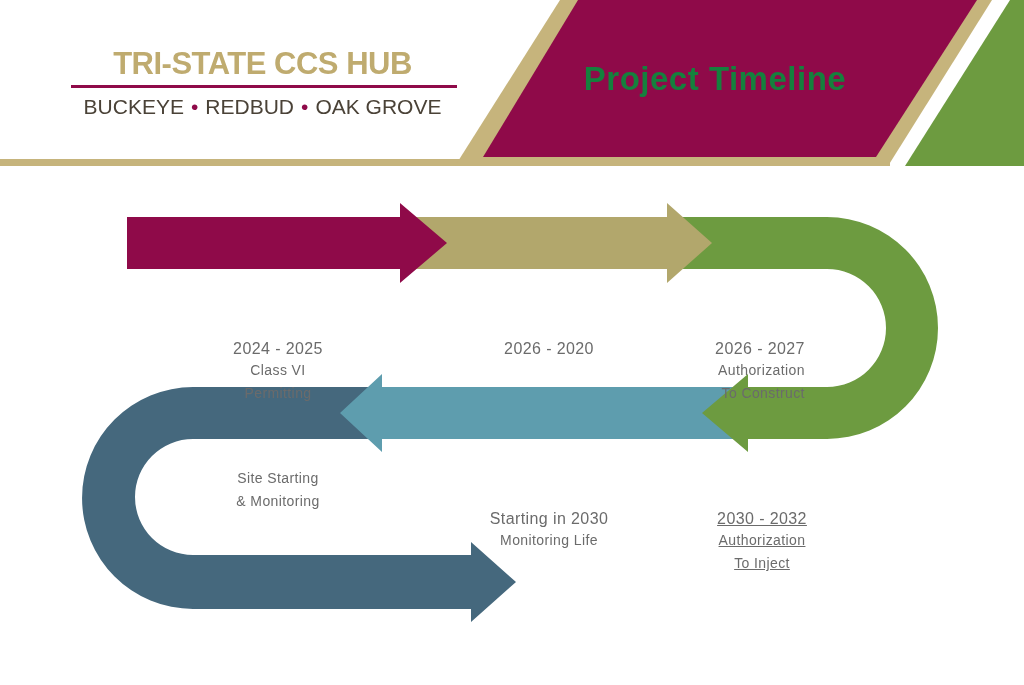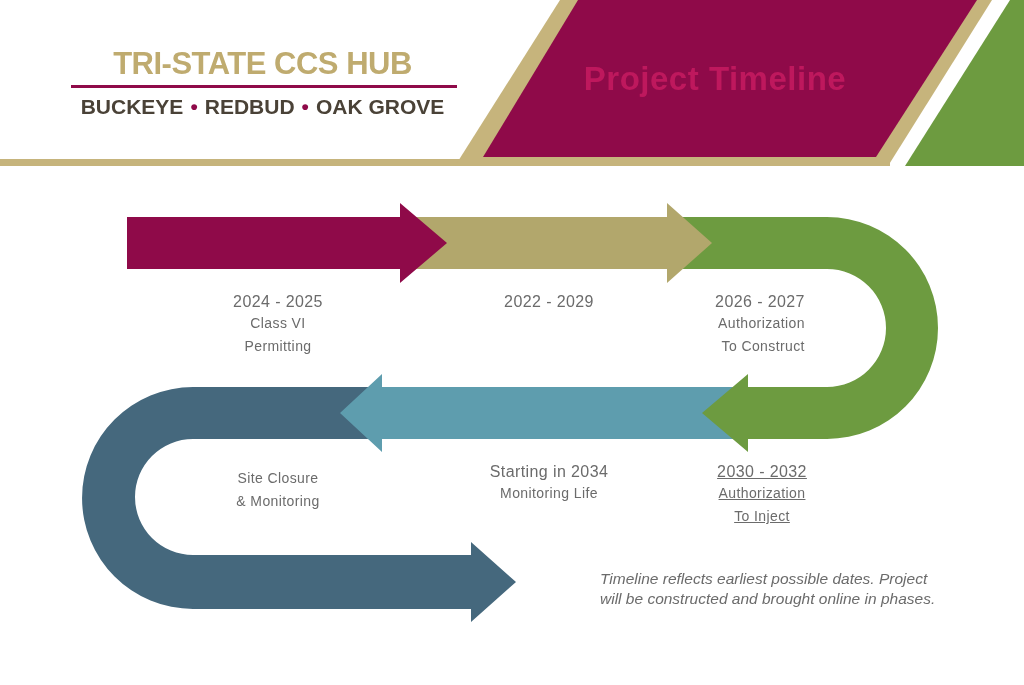--- a/index.html
+++ b/index.html
@@ -12,34 +12,34 @@
 
   
   .logo-title{
     left:65px;top:46px;width:395px;text-align:center;
     font-size:31px;font-weight:bold;letter-spacing:-0.5px;color:#BFAB6F;
     white-space:nowrap;
   }
   .logo-rule{left:71px;top:85px;width:386px;height:3px;background:#8F0A49;}
   .logo-subtitle{
     left:65px;top:95px;width:395px;text-align:center;
-    font-size:21px;font-weight:bold;letter-spacing:0;color:#4A4237;white-space:nowrap;
+    font-size:21px;font-weight:normal;letter-spacing:0;color:#4A4237;white-space:nowrap;
   }
   .logo-subtitle .dot{color:#8F0A49;padding:0 7px;}
   .banner-title{
     left:715px;top:60px;transform:translateX(-50%);
-    font-size:33px;font-weight:bold;color:#be185d;white-space:nowrap;letter-spacing:0.5px;
+    font-size:33px;font-weight:bold;color:#15803d;white-space:nowrap;letter-spacing:0.5px;
   }
 
   
   .phase-label{
     transform:translateX(-50%);
     text-align:center;color:#6B6B6B;white-space:nowrap;letter-spacing:0.4px;
   }
-  .phase-label .date{font-size:16px;line-height:21px;}
+  .phase-label .date{font-size:16px;line-height:21px;margin-top:47px;}
   .phase-label .name{font-size:14px;line-height:23px;}
 
   
   .note{
     left:600px;top:569px;
     font-style:italic;font-size:15.5px;line-height:20px;color:#6B6B6B;white-space:nowrap;
   }
 </style>
 </head>
 <body>
@@ -78,43 +78,39 @@
     <path fill="#8F0A49" d="M127,217 L400,217 L400,203 L447,243 L400,283 L400,269 L127,269 Z"></path>
   </svg>
 
   <div class="abs phase-label" style="left:278px;top:291px;">
     <div class="date">2024 - 2025</div>
     <div class="name">Class VI</div>
     <div class="name">Permitting</div>
   </div>
 
   <div class="abs phase-label" style="left:549px;top:291px;">
-    <div class="date">2022 - 2029</div>
+    <div class="date">2026 - 2020</div>
   </div>
 
   <div class="abs phase-label" style="left:760px;top:291px;text-align:right;">
     <div class="date">2026 - 2027</div>
     <div class="name">Authorization</div>
     <div class="name">To Construct</div>
   </div>
 
   <div class="abs phase-label" style="left:762px;top:461px;text-decoration:underline;">
     <div class="date">2030 - 2032</div>
     <div class="name">Authorization</div>
     <div class="name">To Inject</div>
   </div>
 
   <div class="abs phase-label" style="left:549px;top:461px;">
-    <div class="date">Starting in 2034</div>
+    <div class="date">Starting in 2030</div>
     <div class="name">Monitoring Life</div>
   </div>
 
   <div class="abs phase-label" style="left:278px;top:467px;">
-    <div class="name">Site Closure</div>
+    <div class="name">Site Starting</div>
     <div class="name">&amp; Monitoring</div>
   </div>
 
-  <div class="abs note">
-    <div>Timeline reflects earliest possible dates. Project</div>
-    <div>will be constructed and brought online in phases.</div>
-  </div>
 
 </div>
 
 </body></html>

